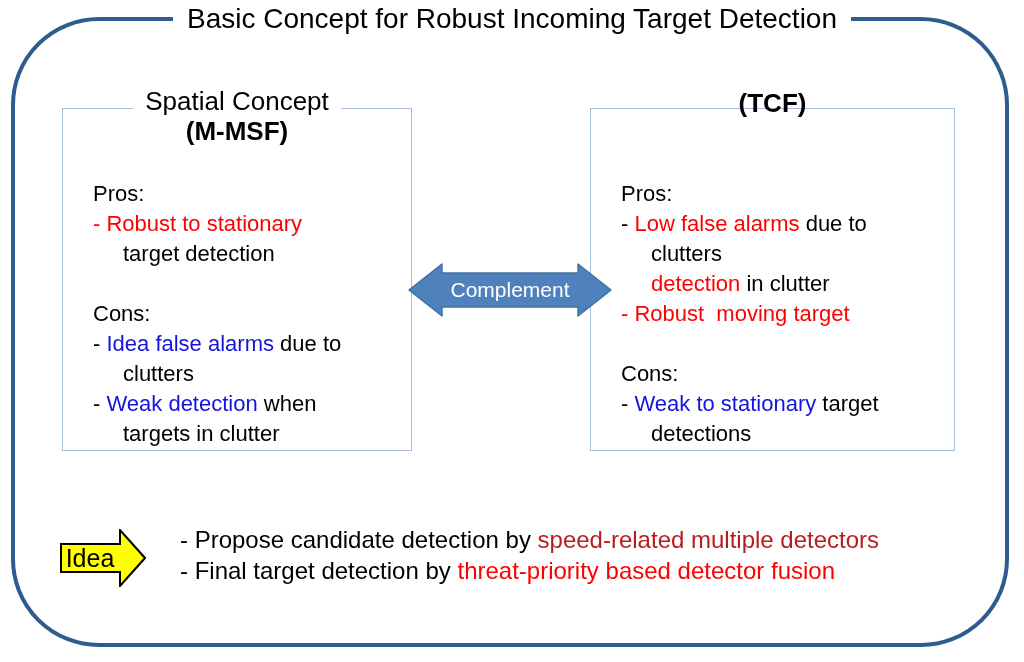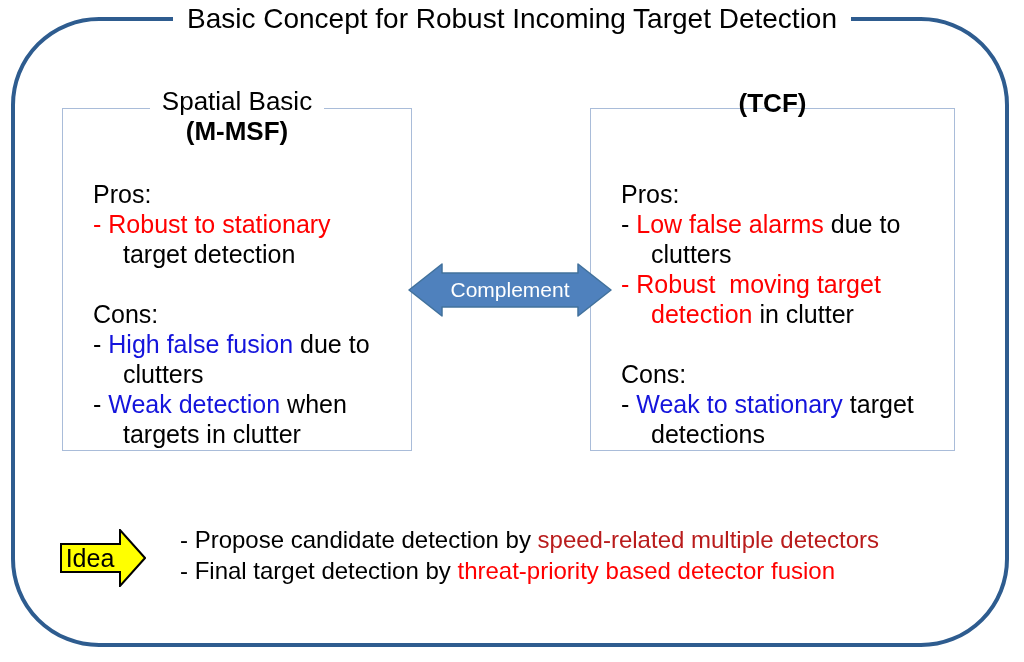--- a/index.html
+++ b/index.html
@@ -49,21 +49,21 @@
     position: absolute;
     top: -22px; left: 0; width: 100%;
     text-align: center;
     font-size: 26px; line-height: 28px;
   }
   .panel-title .line1 span { background: #fff; padding: 0 12px; }
   .panel-title .line2 { font-weight: bold; margin-top: 2px; }
 
   .panel-body {
     padding: 70px 6px 0 30px;
-    font-size: 25px;
+    font-size: 22px;
     line-height: 30px;
   }
   .line { white-space: pre-wrap; }
   .line.indent-1 { }
   .line.indent-2 { margin-left: 30px; }
 
   .complement {
     position: absolute;
     left: 408px; top: 262px;
     width: 204px; height: 56px;
@@ -106,46 +106,46 @@
 <div class="stage">
 
   <div class="frame"></div>
 
   <div class="main-title">
     <span>Basic Concept for Robust Incoming Target Detection</span>
   </div>
 
   <div class="panel panel-left">
     <div class="panel-title">
-      <div class="line1"><span>Spatial Basic</span></div>
+      <div class="line1"><span>Spatial Concept</span></div>
       <div class="line2">(M-MSF)</div>
     </div>
     <div class="panel-body">
         <div class="line indent-0"><span style="color: rgb(0, 0, 0);">Pros:</span></div>
         <div class="line indent-1"><span style="color: rgb(255, 0, 0);">- Robust to stationary</span></div>
         <div class="line indent-2"><span style="color: #000000;">target detection</span></div>
         <div class="line indent-0">&nbsp;</div>
         <div class="line indent-0"><span style="color: rgb(0, 0, 0);">Cons:</span></div>
-        <div class="line indent-1"><span style="color: rgb(0, 0, 0);">- </span><span style="color: rgb(20, 20, 220);">High false fusion</span><span style="color: rgb(0, 0, 0);"> due to</span></div>
+        <div class="line indent-1"><span style="color: rgb(0, 0, 0);">- </span><span style="color: rgb(20, 20, 220);">Idea false alarms</span><span style="color: rgb(0, 0, 0);"> due to</span></div>
         <div class="line indent-2"><span style="color: rgb(0, 0, 0);">clutters</span></div>
         <div class="line indent-1"><span style="color: rgb(0, 0, 0);">- </span><span style="color: rgb(20, 20, 220);">Weak detection</span><span style="color: rgb(0, 0, 0);"> when</span></div>
         <div class="line indent-2"><span style="color: rgb(0, 0, 0);">targets in clutter</span></div>
       </div>
   </div>
 
   <div class="panel panel-right">
     <div class="panel-title">
       <div class="line2">(TCF)</div>
     </div>
     <div class="panel-body">
         <div class="line indent-0"><span style="color: rgb(0, 0, 0);">Pros:</span></div>
         <div class="line indent-1"><span style="color: rgb(0, 0, 0);">- </span><span style="color: rgb(255, 0, 0);">Low false alarms</span><span style="color: rgb(0, 0, 0);"> due to</span></div>
         <div class="line indent-2"><span style="color: rgb(0, 0, 0);">clutters</span></div>
+        <div class="line indent-2"><span style="color: rgb(255, 0, 0);">detection</span><span style="color: rgb(0, 0, 0);"> in clutter</span></div>
         <div class="line indent-1"><span style="color: rgb(255, 0, 0);">- Robust  moving target</span></div>
-        <div class="line indent-2"><span style="color: rgb(255, 0, 0);">detection</span><span style="color: rgb(0, 0, 0);"> in clutter</span></div>
         <div class="line indent-0">&nbsp;</div>
         <div class="line indent-0"><span style="color: rgb(0, 0, 0);">Cons:</span></div>
         <div class="line indent-1"><span style="color: rgb(0, 0, 0);">- </span><span style="color: rgb(20, 20, 220);">Weak to stationary</span><span style="color: rgb(0, 0, 0);"> target</span></div>
         <div class="line indent-2"><span style="color: rgb(0, 0, 0);">detections</span></div>
       </div>
   </div>
 
   <div class="complement">
     <svg width="204" height="56" viewBox="0 0 204 56">
       <polygon points="1,28 34,2 34,11 170,11 170,2 203,28 170,54 170,45 34,45 34,54" fill="var(--arrow-fill)" stroke="var(--arrow-stroke)" stroke-width="1.5" stroke-linejoin="round"></polygon>

